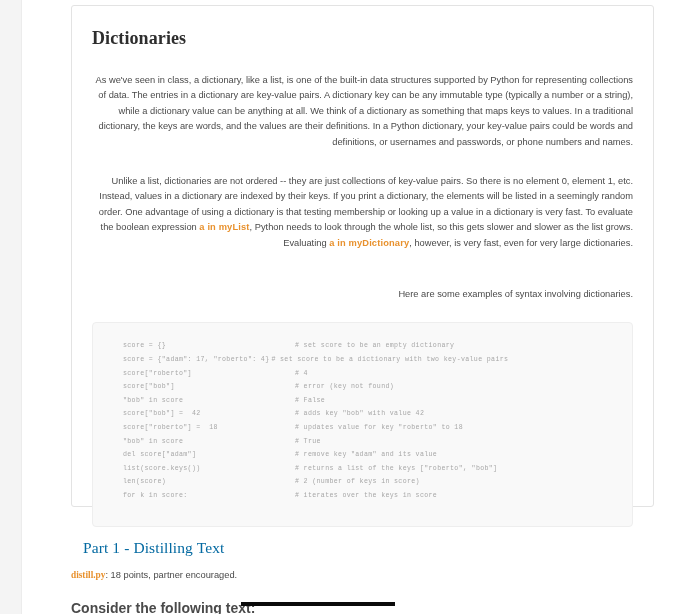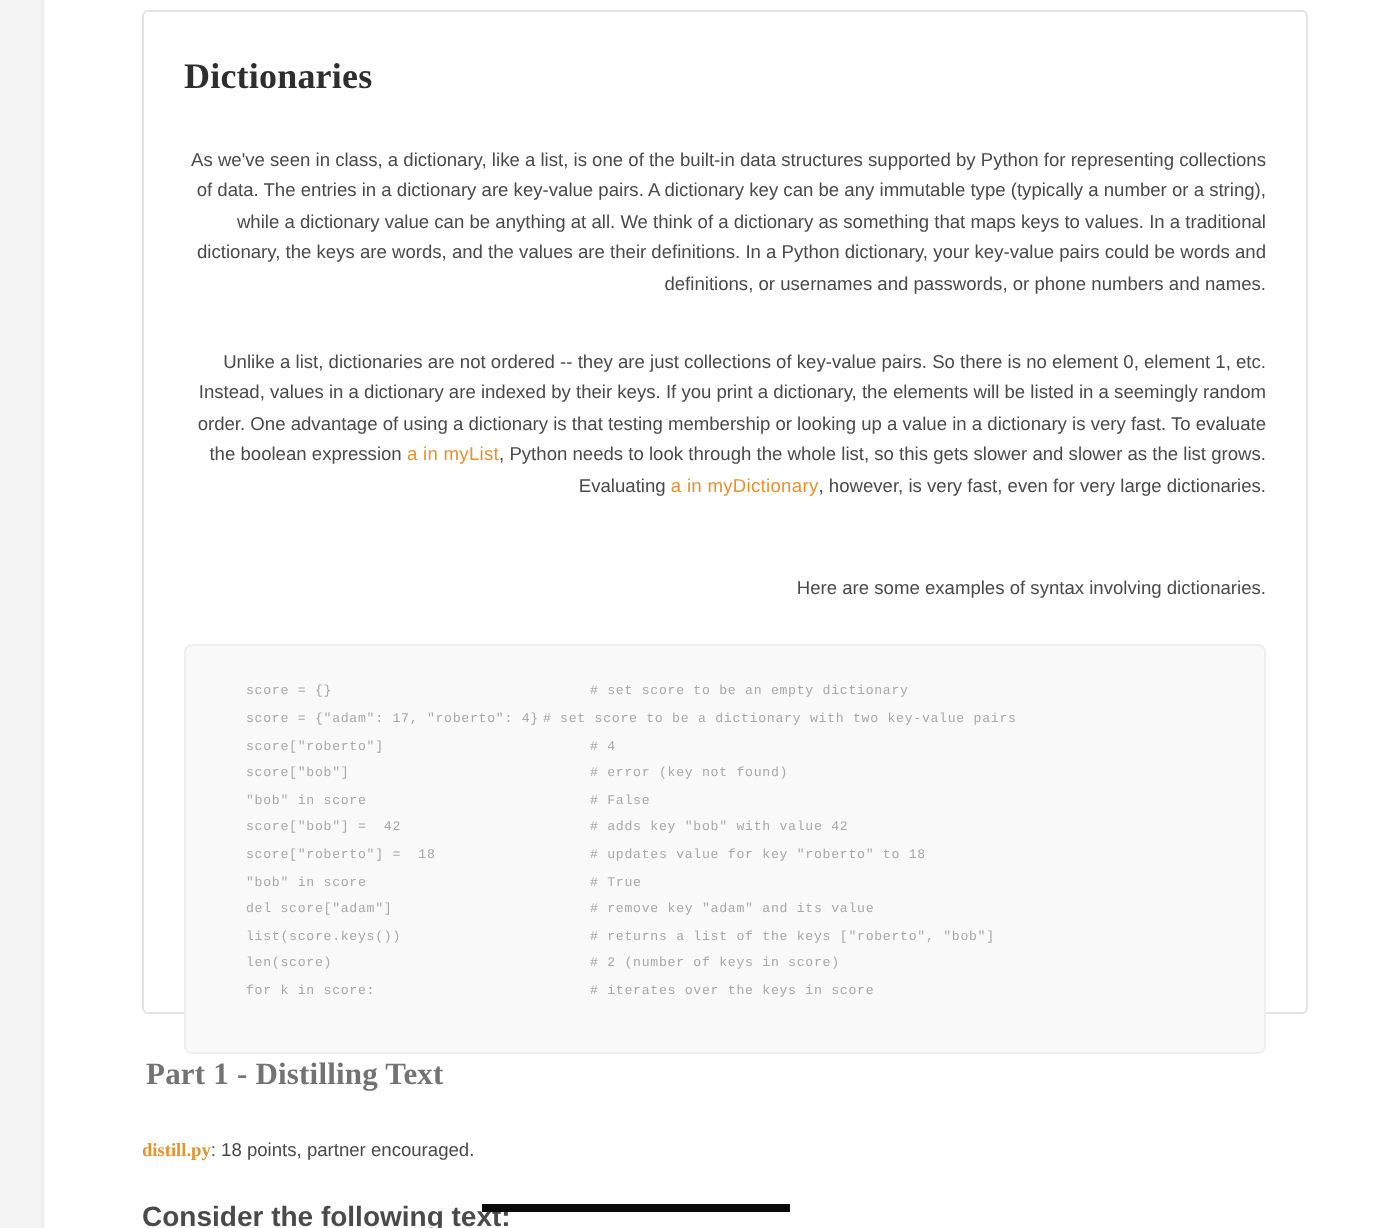--- a/index.html
+++ b/index.html
@@ -64,21 +64,21 @@
     font-size: 9.3px;
     line-height: 15.4px;
     color: #4a4a4a;
     margin: 24px 0 0 0;
     text-align: right;
   }
   p.para.tight { margin-top: 36px; }
 
   code.inline {
     font-family: "Liberation Sans", sans-serif;
-    font-weight: normal;
+    font-weight: bold;
     color: #e8912d;
     font-size: 9.3px;
     letter-spacing: 0.15px;
   }
 
   
   .codeblock {
     margin: 20px 0 0 0;
     background: #f9f9f9;
     border: 1px solid #eeeeee;
@@ -108,25 +108,25 @@
   .code-cmt {
     display: inline-block;
     vertical-align: top;
   }
 
   
   h2.part-title {
     position: absolute;
     left: 48px;
     top: 527px;
-    margin: 2px;
+    margin: 12px;
     font-family: "Liberation Serif", serif;
     font-size: 15.5px;
-    font-weight: bold;
-    color: #737373;
+    font-weight: normal;
+    color: #0369a1;
     letter-spacing: 0.1px;
   }
 
   .assign-line {
     position: absolute;
     left: 48px;
     top: 569px;
     font-size: 9.3px;
     color: #4a4a4a;
     line-height: 13px;

